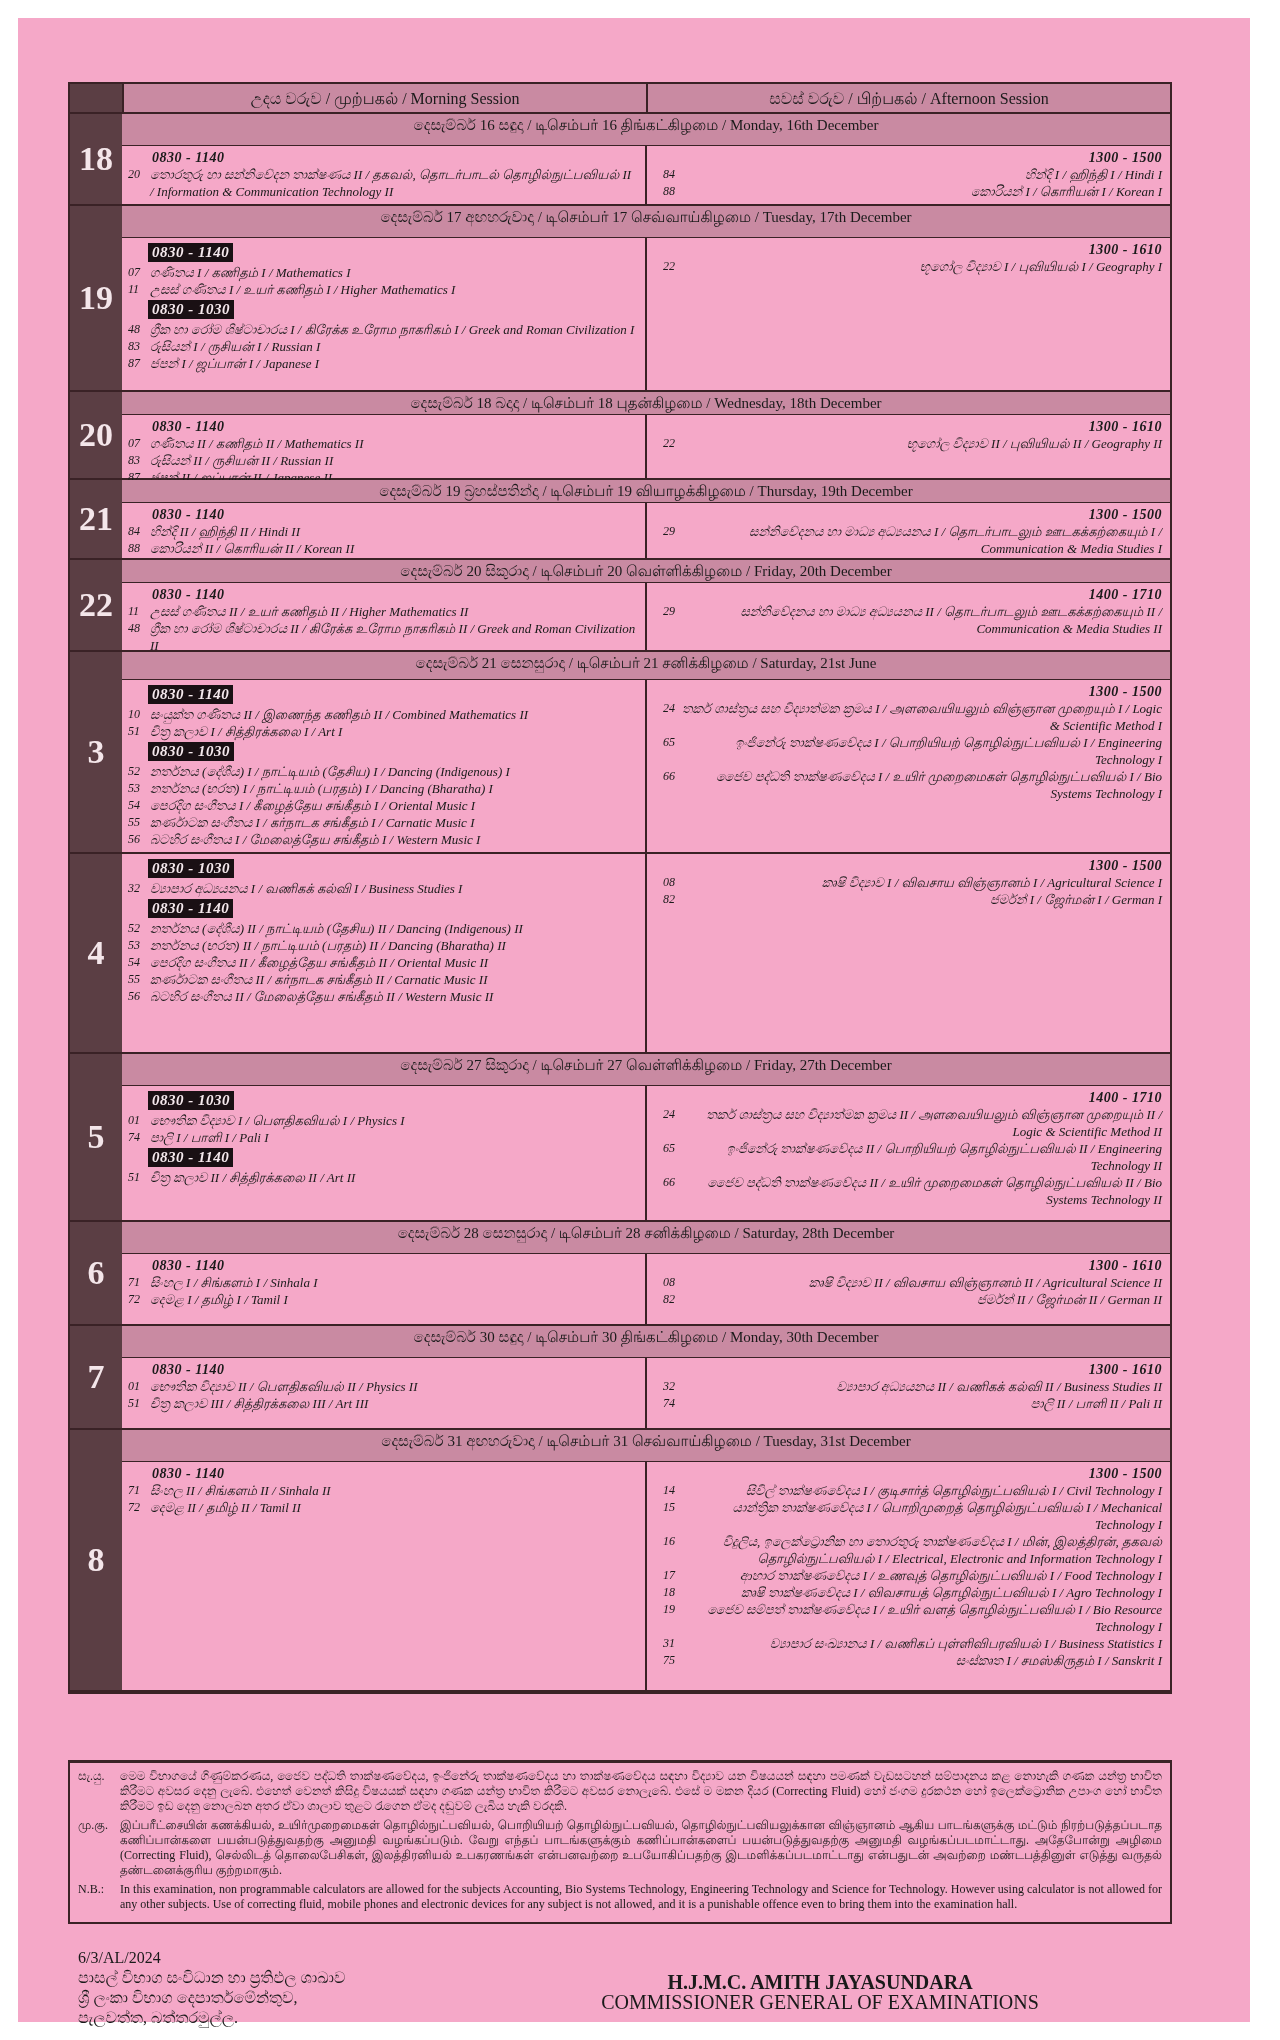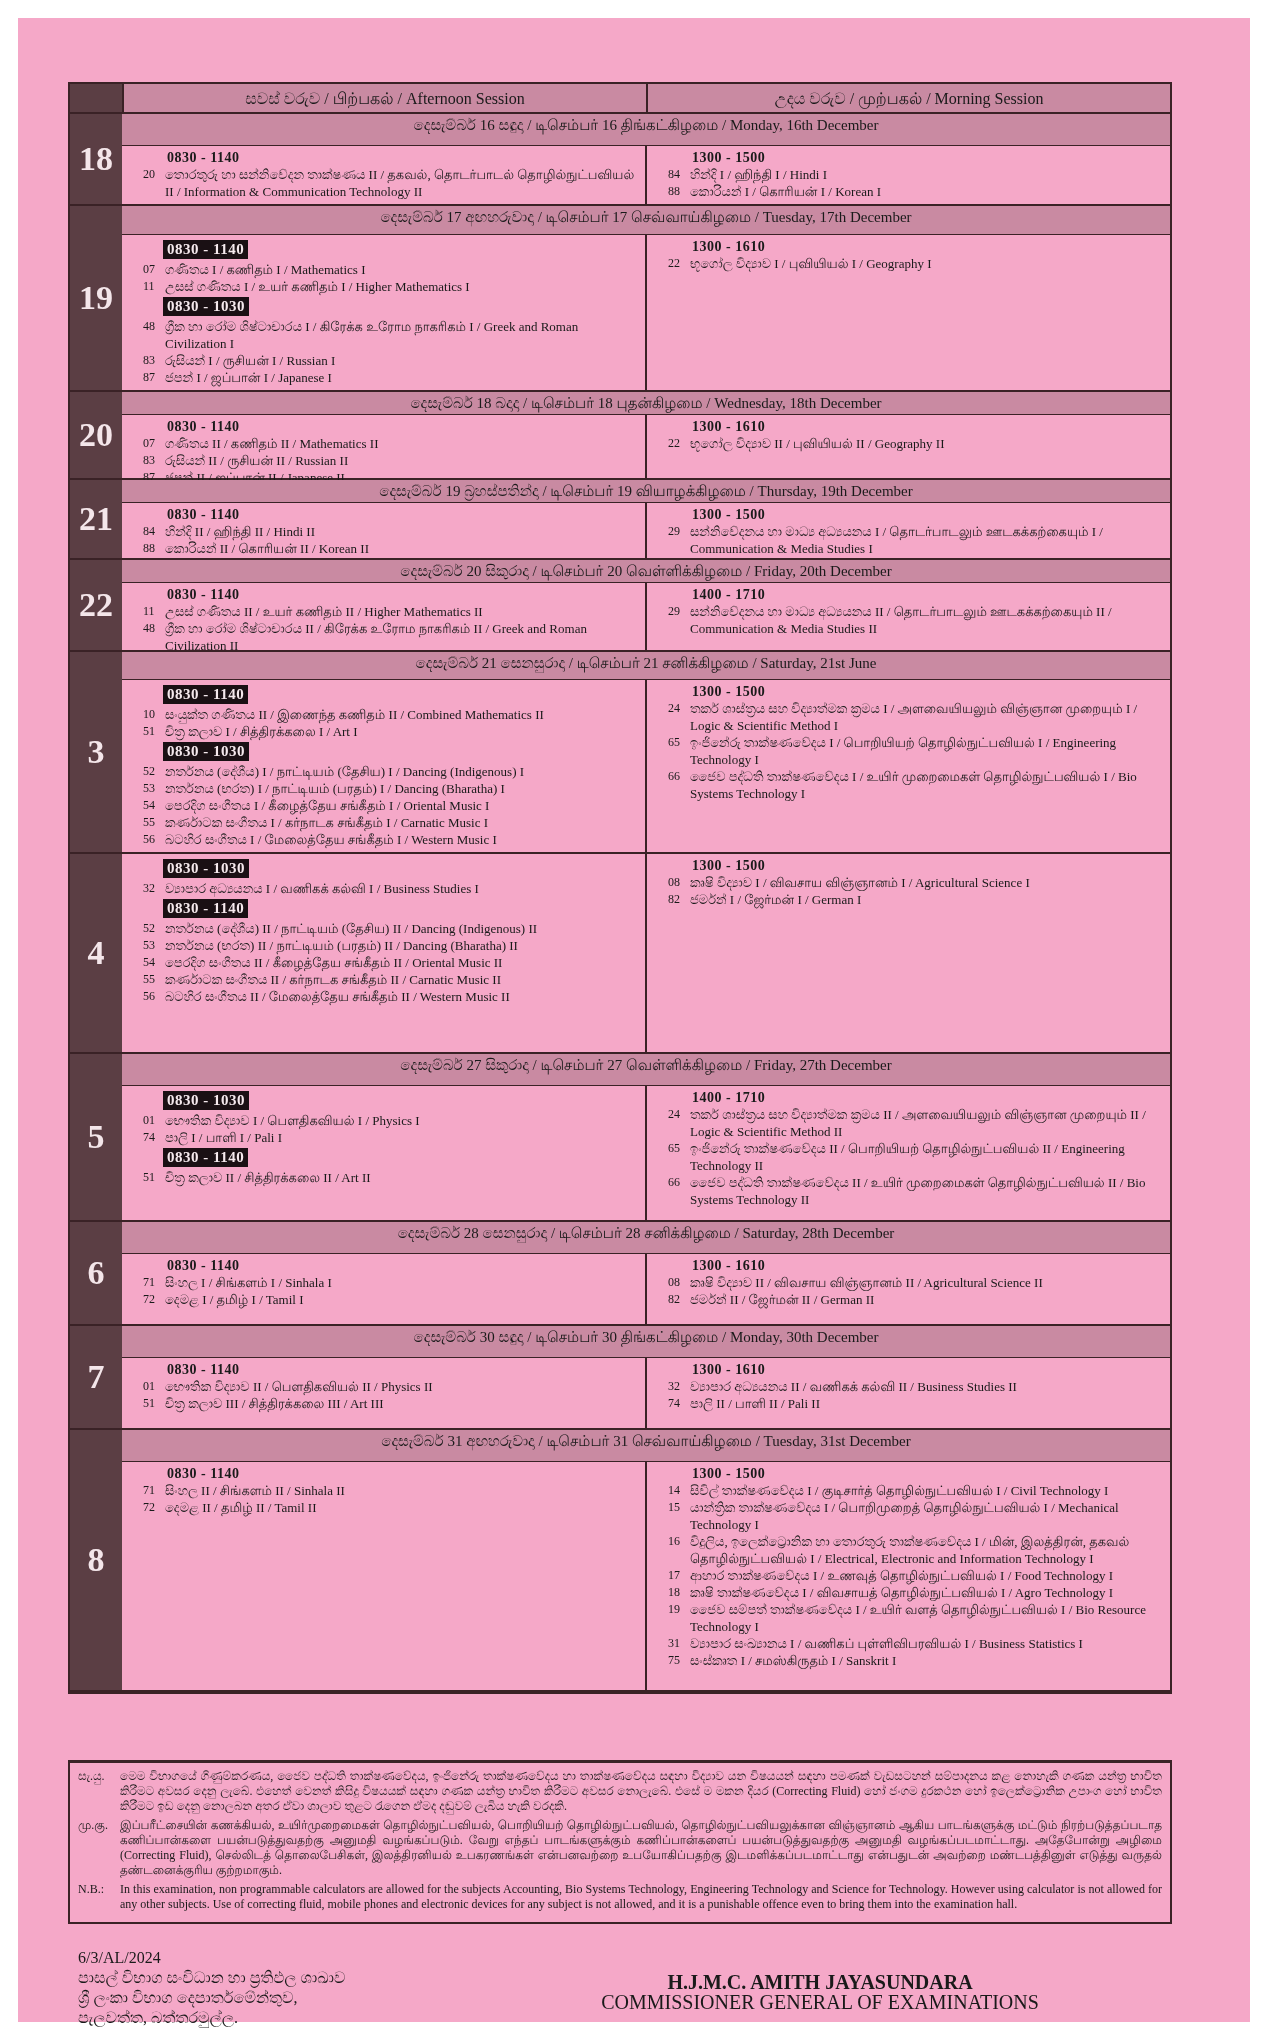--- a/index.html
+++ b/index.html
@@ -24,22 +24,22 @@
     width: 52px; background: #5b3e44; color: #f4e6ea; font-weight: bold;
     font-size: 34px; display: flex; align-items: center; justify-content: center;
     font-family: "Liberation Serif", serif;
   }
   .day-body { flex: 1; display: flex; flex-direction: column; }
   .date-bar {
     background: #c98aa2; text-align: center; font-size: 15px; line-height: 22px;
     height: 32px; border-bottom: 1px solid #3a2226;
   }
   .sessions { display: flex; flex: 1; }
-  .sess { flex: 1; padding: 3px 8px 4px 21px; font-size: 13px; line-height: 17px; }
-  .sess + .sess { border-left: 2px solid #3a2226; }
+  .sess { flex: 1; padding: 3px 8px 4px 6px; font-size: 13px; line-height: 17px; font-style: italic; }
+  .sess + .sess { border-left: 2px solid #3a2226; text-align: right; }
   .time { font-weight: bold; font-size: 14px; padding-left: 24px; letter-spacing: 0.5px; }
   .time.inv {
     display: inline-block; background: #1a1014; color: #f5e9ed; padding: 0 4px;
     margin-left: 20px; font-size: 15px; line-height: 19px; margin-top: 2px; margin-bottom: 2px;
   }
   .subj { display: flex; }
   .subj .code { width: 22px; font-size: 12px; flex-shrink: 0; }
   .subj .txt { flex: 1; }
   .notes {
     position: absolute; left: 68px; top: 1760px; width: 1104px;
@@ -59,22 +59,22 @@
   .footer-right .name { font-weight: bold; }
 </style>
 </head>
 <body>
 
 <div class="page"></div>
 
 <div class="timetable">
   <div class="hdr-row">
     <div class="hdr-num"></div>
+    <div class="hdr-cell">උදය වරුව / முற்பகல்   / Morning Session</div>
     <div class="hdr-cell">සවස් වරුව / பிற்பகல்  / Afternoon Session</div>
-    <div class="hdr-cell">උදය වරුව / முற்பகல்   / Morning Session</div>
   </div>
   <div id="days">
       <div class="day" style="height: 92px;">
         <div class="day-num">18</div>
         <div class="day-body">
           <div class="date-bar">දෙසැම්බර් 16 සඳුදා / டிசெம்பர் 16 திங்கட்கிழமை / Monday, 16th December</div>
           <div class="sessions">
             <div class="sess">
               <div class="time">0830 - 1140</div>
               <div class="subj">

